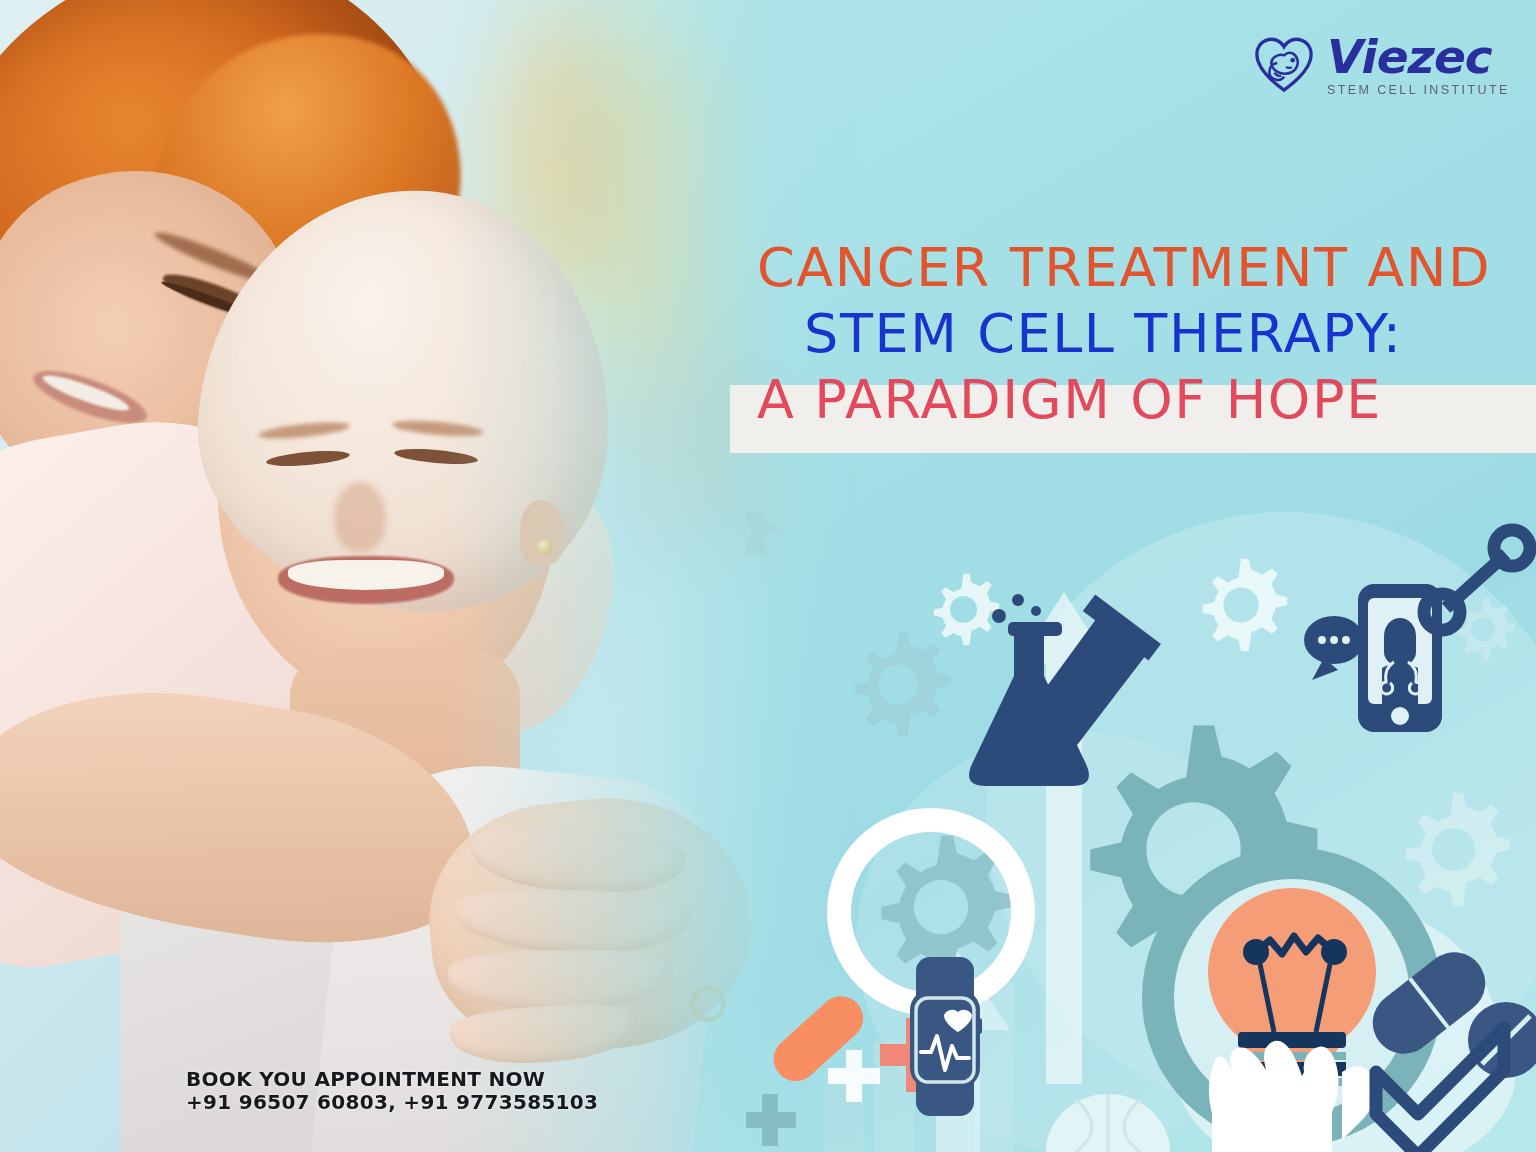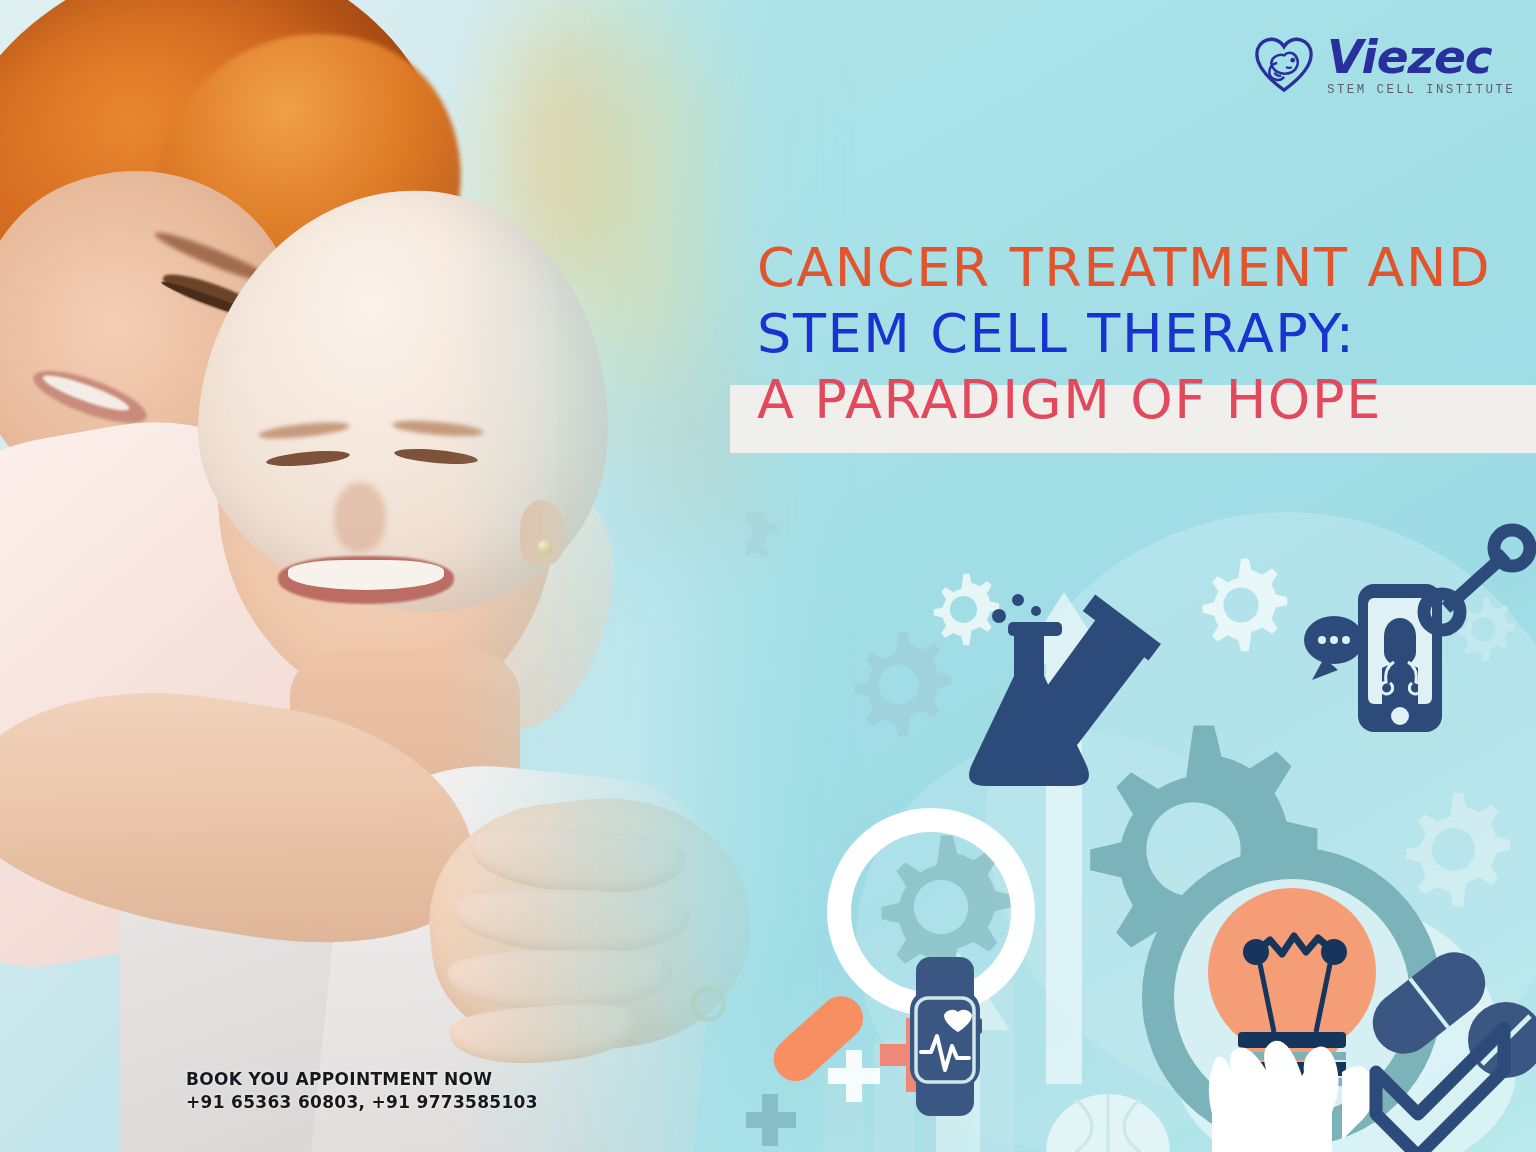--- a/index.html
+++ b/index.html
@@ -129,45 +129,45 @@
   
   .logo{position:absolute;left:1253px;top:33px;display:flex;align-items:center;gap:12px;}
   .logo-mark{width:62px;height:62px;}
   .logo-text{line-height:1;}
   .logo-word{
     font-family:"DejaVu Sans", sans-serif;
     font-size:47px;font-weight:bold;color:#2a2f9e;letter-spacing:-1px;
     font-style:italic;
   }
   .logo-sub{
-    font-family:Liberation Mono, monospace;
+    font-family:Liberation Sans, sans-serif;
     font-size:12.5px;letter-spacing:2.4px;color:#5b6070;margin-top:4px;text-align:right;
   }
 
   
   .headline{position:absolute;left:757px;top:235px;width:779px;}
   .hl-line{
     font-family:"DejaVu Sans", sans-serif;
     font-size:54px;line-height:66px;letter-spacing:1.6px;font-weight:400;
     white-space:nowrap;
   }
   .hl-1{color:#e2542c;}
-  .hl-2{color:#1933cf;}
+  .hl-2{color:#1933cf;margin-left:47px;}
   .hl-band{
     position:absolute;left:-27px;top:150px;width:806px;height:68px;
     background:#f0efec;
   }
   .hl-3{position:relative;color:#e2495c;padding-top:0;}
   .hl-3-wrap{position:relative;height:68px;display:flex;align-items:flex-start;}
 
   
   .contact{position:absolute;left:186px;top:1068px;}
   .contact div{
     font-family:"DejaVu Sans", sans-serif;
-    font-weight:bold;font-size:17px;line-height:23px;color:#15181c;
+    font-weight:bold;font-size:20px;line-height:23px;color:#15181c;
     letter-spacing:.3px;
     text-shadow:0 0 3px rgba(255,255,255,.85);
   }
 </style>
 </head>
 <body>
 
 <div class="banner">
 
   <div class="photo-wrap">
@@ -386,16 +386,16 @@
     <div class="hl-line hl-1">CANCER TREATMENT AND</div>
     <div class="hl-line hl-2">STEM CELL THERAPY:</div>
     <div class="hl-band"></div>
     <div class="hl-3-wrap">
       <div class="hl-line hl-3">A PARADIGM OF HOPE</div>
     </div>
   </div>
 
   <div class="contact">
     <div>BOOK YOU APPOINTMENT NOW</div>
-    <div>+91 65363 60803, +91 9773585103</div>
+    <div>+91 96507 60803, +91 9773585103</div>
   </div>
 
 </div>
 
 </body></html>

